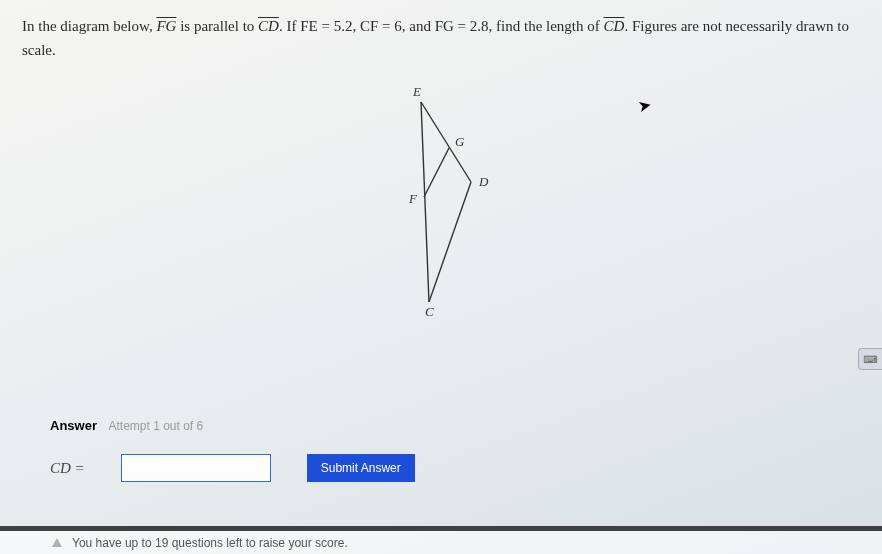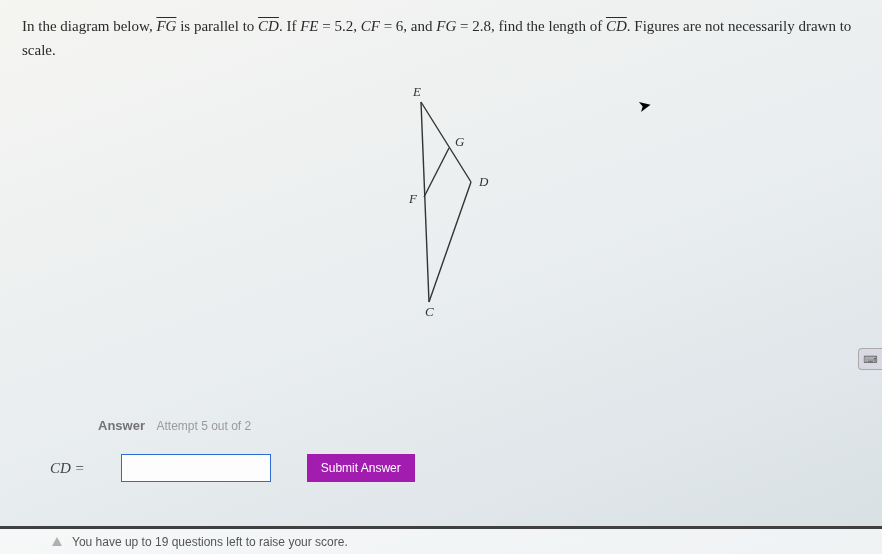--- a/index.html
+++ b/index.html
@@ -15,21 +15,21 @@
   .container { padding: 14px 22px 0 22px; }
   .problem {
     font-size: 15px;
     line-height: 1.6;
     color: #2a2a2a;
   }
   .overline {
     text-decoration: overline;
     font-style: italic;
   }
-  .mathvar { font-style: italic; }
+  .mathvar { }
   .diagram-area {
     width: 100%;
     display: flex;
     justify-content: center;
     margin-top: 20px;
   }
   svg.triangle { display: block; }
   .vlabel { font: italic 13px Georgia, serif; fill: #333; }
   .cursor {
     position: absolute;
@@ -55,49 +55,49 @@
     font-size: 10px;
     color: #555;
   }
   .answer-area {
     position: absolute;
     left: 50px;
     top: 418px;
     width: 760px;
   }
   .answer-line { font-size: 14px; margin-bottom: 20px; }
-  .answer-label { color: #737373; font-weight: 600; font-family: Arial, sans-serif; font-size: 13px; margin-left: 48px;}
+  .answer-label { color: #000000; font-weight: 600; font-family: Arial, sans-serif; font-size: 13px;}
   .attempt { color: #9a9a9a; font-family: Arial, sans-serif; font-size: 12px; margin-left: 8px;}
   .input-row { display: flex; align-items: center; gap: 36px; }
   .cd-label { font-style: italic; font-size: 15px; color: #444; }
   .answer-input {
     width: 150px;
     height: 28px;
     border: 1.5px solid #2d6bd6;
     background: #fdfdfd;
     padding: 2px 6px;
     font-size: 14px;
   }
   .submit-btn {
-    background: #a21caf;
+    background: #1d4ed8;
     color: #fff;
     border: none;
     font-family: Arial, sans-serif;
     font-size: 12px;
     padding: 7px 14px;
     cursor: pointer;
   }
   .footer-bar {
     position: absolute;
     left: 0;
     bottom: 0;
     width: 100%;
     height: 28px;
     background: rgba(255,255,255,0.6);
-    border-top: 3px solid #404040;
+    border-top: 5px solid #404040;
     display: flex;
     align-items: center;
     padding-left: 52px;
     font-family: Arial, sans-serif;
     font-size: 12px;
     color: #555;
   }
   .footer-icon {
     display: inline-block;
     width: 0; height: 0;
@@ -144,21 +144,21 @@
   </div>
 </div>
 
 <div class="cursor">➤</div>
 
 <div class="side-chip">⌨</div>
 
 <div class="answer-area">
   <div class="answer-line">
     <span class="answer-label">Answer</span>
-    <span class="attempt">Attempt 5 out of 2</span>
+    <span class="attempt">Attempt 1 out of 6</span>
   </div>
   <div class="input-row">
     <span class="cd-label">
       <span>CD</span>
       <span>=</span>
     </span>
     <input class="answer-input" type="text" value="" style="">
     <button class="submit-btn">Submit Answer</button>
   </div>
 </div>

